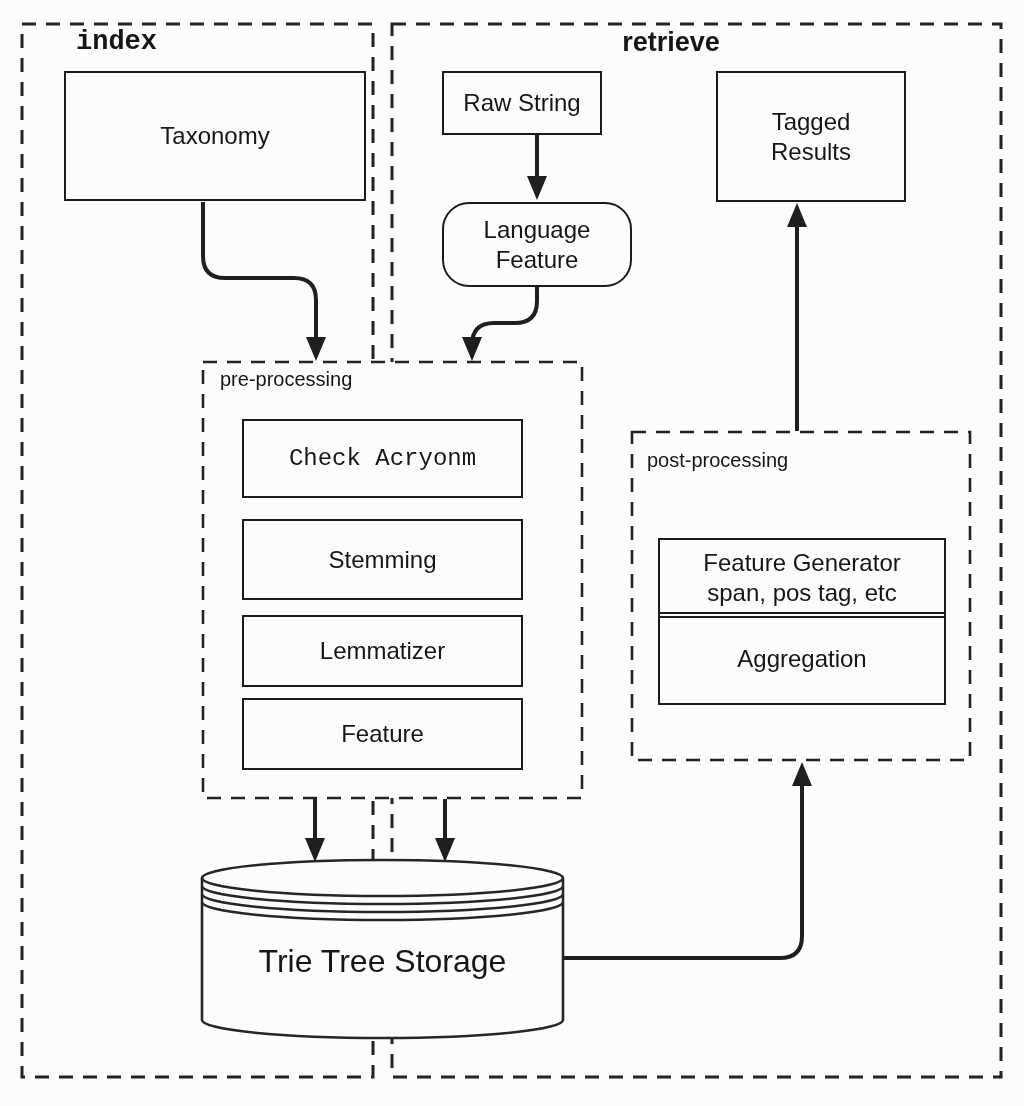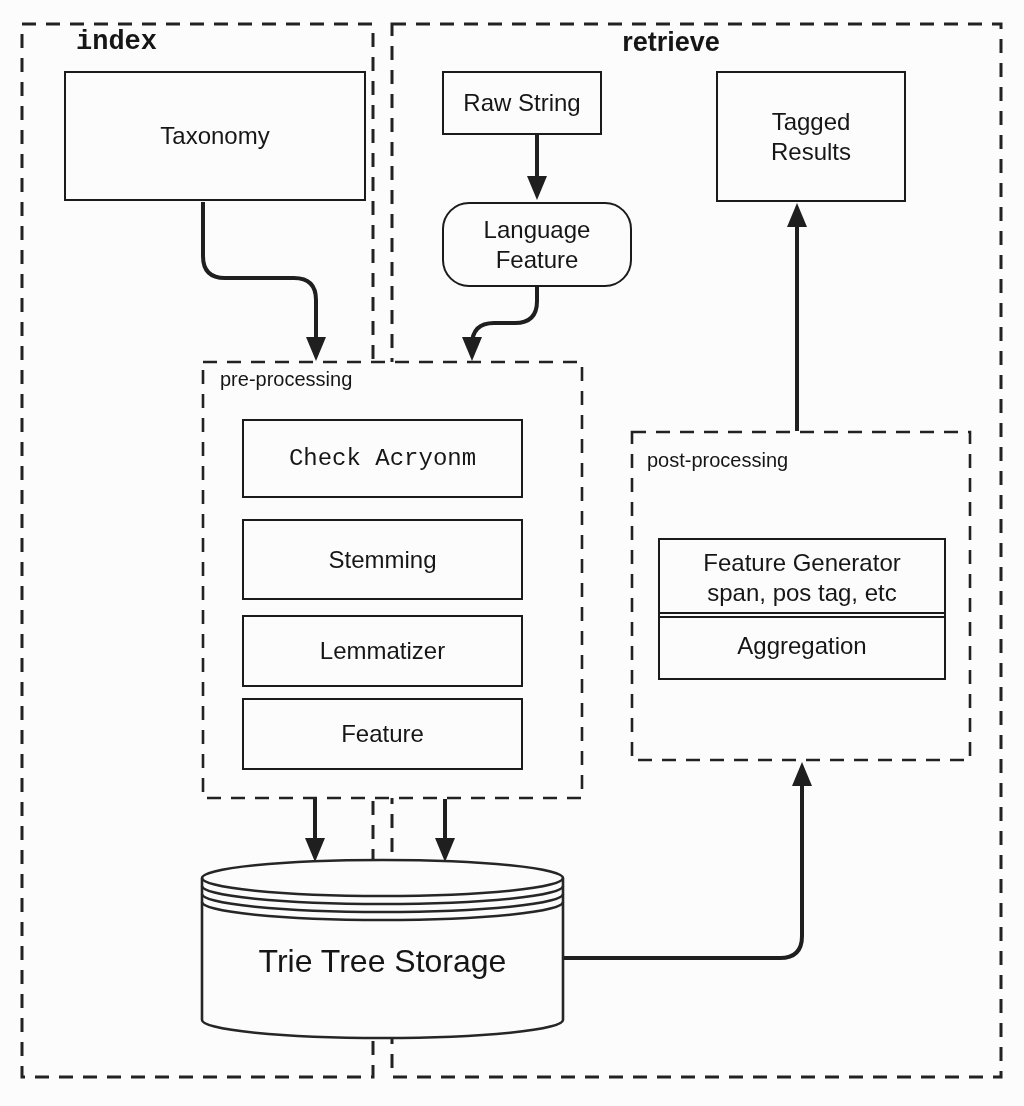--- a/index.html
+++ b/index.html
@@ -62,21 +62,21 @@
   
   .n-taxonomy          { left: 64px;  top: 71px;  width: 302px; height: 130px; }
   .n-raw-string        { left: 442px; top: 71px;  width: 160px; height: 64px;  }
   .n-language-detector { left: 442px; top: 202px; width: 190px; height: 85px; border-radius: 27px;  }
   .n-tagged-results    { left: 701px; top: 71px;  width: 190px; height: 131px; margin-left: 15px; }
   .n-check-acronym     { left: 242px; top: 419px; width: 281px; height: 79px; font-family: Liberation Mono, monospace;  }
   .n-tokenizer         { left: 242px; top: 519px; width: 281px; height: 81px;  }
   .n-lemmatizer        { left: 242px; top: 615px; width: 281px; height: 72px;  }
   .n-stemming          { left: 242px; top: 698px; width: 281px; height: 72px;  }
   .n-feature-generator { left: 658px; top: 510px; width: 288px; height: 80px; margin-top: 28px;  }
-  .n-aggregation       { left: 658px; top: 612px; width: 288px; height: 68px;  }
+  .n-aggregation       { left: 658px; top: 612px; width: 288px; height: 93px;  }
   .l-index    { left: 76px;  top: 27px; font-family: Liberation Mono, monospace; }
   .l-retrieve { left: 560px; top: 27px; width: 222px; text-align: center; }
   .l-pre      { left: 220px; top: 368px; }
   .l-post     { left: 647px; top: 449px; }
   .l-trie     { left: 210px; top: 933px; width: 345px; height: 56px; }
 </style>
 </head>
 <body>
 
 <div id="canvas">

